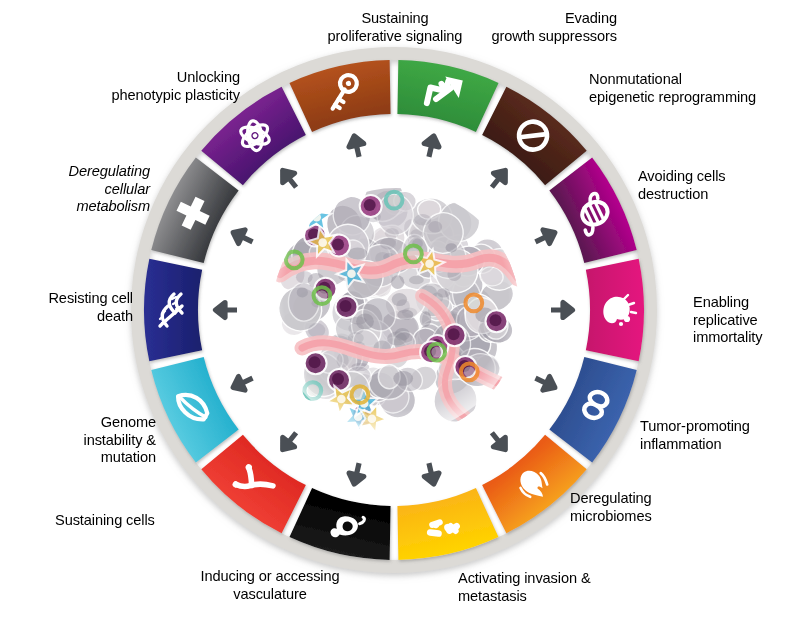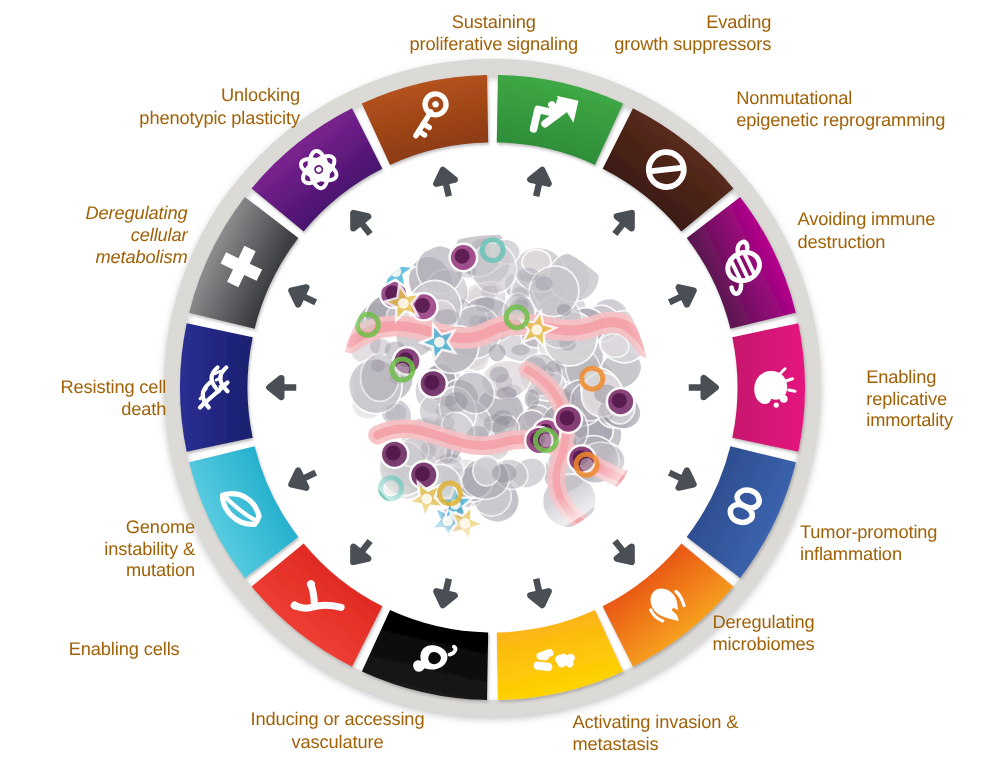--- a/index.html
+++ b/index.html
@@ -9,21 +9,21 @@
     font-family:"Liberation Sans","DejaVu Sans",sans-serif;
     color:#1a1a1a;
   }
   #figure{position:absolute;inset:0;}
   #wheel{position:absolute;left:0;top:0;width:800px;height:621px;}
 
   .label{
     position:absolute;
     font-size:14.6px;
     line-height:17.5px;
-    color:#a16207;
+    color:#000000;
     white-space:pre-line;
     letter-spacing:-0.1px;
   }
   .label.l{text-align:right;}
   .label.r{text-align:left;}
   .label.c{text-align:center;}
 
   
   #tumor{
     position:absolute;
@@ -553,38 +553,38 @@
     </svg>
   </div>
 
   <div id="labels">
       <div class="label c" style="left: 300px; top: 10px; width: 190px;">Sustaining
 proliferative signaling</div>
       <div class="label l" style="left: 437px; top: 10px; width: 180px;">Evading
 growth suppressors</div>
       <div class="label r" style="left: 553px; top: 71px; width: 230px; margin-left: 36px;">Nonmutational
 epigenetic reprogramming</div>
-      <div class="label r" style="left: 638px; top: 168px; width: 160px;">Avoiding immune
+      <div class="label r" style="left: 638px; top: 168px; width: 160px;">Avoiding cells
 destruction</div>
       <div class="label r" style="left: 657px; top: 294px; width: 140px; margin-left: 36px;">Enabling
 replicative
 immortality</div>
       <div class="label r" style="left: 640px; top: 418px; width: 160px;">Tumor-promoting
 inflammation</div>
       <div class="label r" style="left: 570px; top: 490px; width: 150px;">Deregulating
 microbiomes</div>
       <div class="label r" style="left: 458px; top: 570px; width: 190px;">Activating invasion &amp;
 metastasis</div>
       <div class="label c" style="left: 175px; top: 568px; width: 190px;">Inducing or accessing
 vasculature</div>
-      <div class="label r" style="left: 55px; top: 512px; width: 180px;">Enabling cells</div>
+      <div class="label r" style="left: 55px; top: 512px; width: 180px;">Sustaining cells</div>
       <div class="label l" style="left: 20px; top: 414px; width: 136px;">Genome
 instability &amp;
 mutation</div>
-      <div class="label l" style="left: 10px; top: 302px; width: 123px;">Resisting cell
+      <div class="label l" style="left: 10px; top: 290px; width: 123px;">Resisting cell
 death</div>
       <div class="label l" style="left: 22px; top: 163px; width: 128px; font-style: italic;">Deregulating
 cellular
 metabolism</div>
       <div class="label l" style="left: 60px; top: 69px; width: 180px;">Unlocking
 phenotypic plasticity</div>
     </div>
 
 </div>
 

